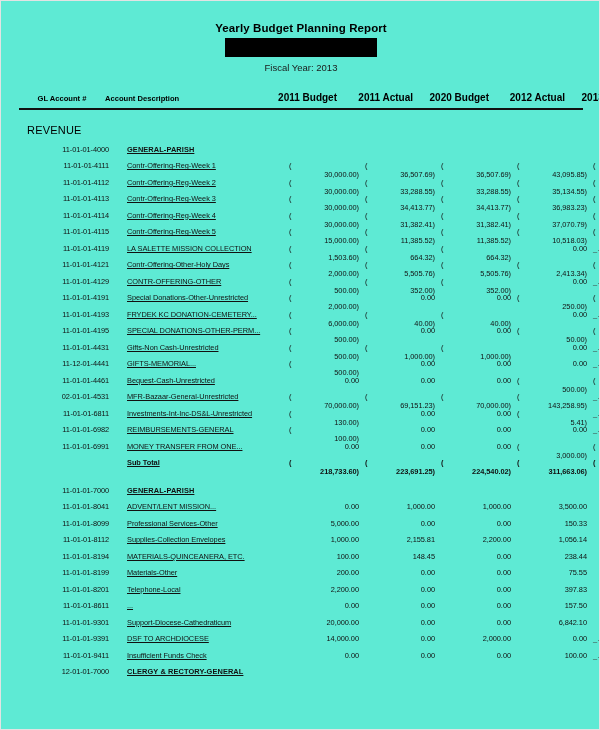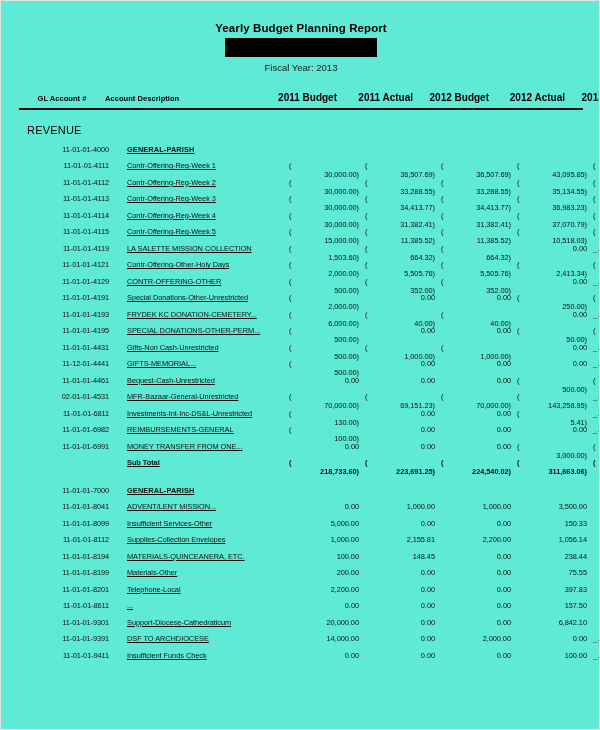--- a/index.html
+++ b/index.html
@@ -158,21 +158,21 @@
       <div class="row">
         <div class="c-acct">GL Account #</div>
         <div class="c-desc">Account Description</div>
         <div class="c-num">
           <span class="num-cell">2011  Budget</span>
         </div>
         <div class="c-num">
           <span class="num-cell">2011  Actual</span>
         </div>
         <div class="c-num">
-          <span class="num-cell">2012  Budget</span>
+          <span class="num-cell">2020  Budget</span>
         </div>
         <div class="c-num">
           <span class="num-cell">2012  Actual</span>
         </div>
         <div class="c-num">
           <span class="num-cell">2013  Budget</span>
         </div>
       </div>
       <div class="head-rule"></div>
     </div>
@@ -447,21 +447,21 @@
           </div>
           <div class="c-num">
             <span class="num-cell">3,500.00</span>
           </div>
           <div class="c-num">
             <span class="num-cell">3,500.00</span>
           </div>
         </div>
         <div class="row data-row">
           <div class="c-acct">11-01-01-8099</div>
-          <div class="c-desc">Insufficient Services-Other</div>
+          <div class="c-desc">Professional Services-Other</div>
           <div class="c-num">
             <span class="num-cell">5,000.00</span>
           </div>
           <div class="c-num">
             <span class="num-cell">0.00</span>
           </div>
           <div class="c-num">
             <span class="num-cell">0.00</span>
           </div>
           <div class="c-num">
@@ -612,16 +612,35 @@
             <span class="num-cell">0.00</span>
           </div>
           <div class="c-num">
             <span class="num-cell">0.00</span>
           </div>
           <div class="c-num">
             <span class="num-cell">100.00</span>
           </div>
           <div class="c-num"><span class="num-cell dash-fill">_._._._</span></div>
         </div>
+        <div class="row data-row group-row">
+          <div class="c-acct">12-01-01-7000</div>
+          <div class="c-desc">CLERGY &amp; RECTORY-GENERAL</div>
+          <div class="c-num">
+            <span class="num-cell"></span>
+          </div>
+          <div class="c-num">
+            <span class="num-cell"></span>
+          </div>
+          <div class="c-num">
+            <span class="num-cell"></span>
+          </div>
+          <div class="c-num">
+            <span class="num-cell"></span>
+          </div>
+          <div class="c-num">
+            <span class="num-cell"></span>
+          </div>
+        </div>
       </div>
 
   </div>
 </div>
 
 </body></html>

